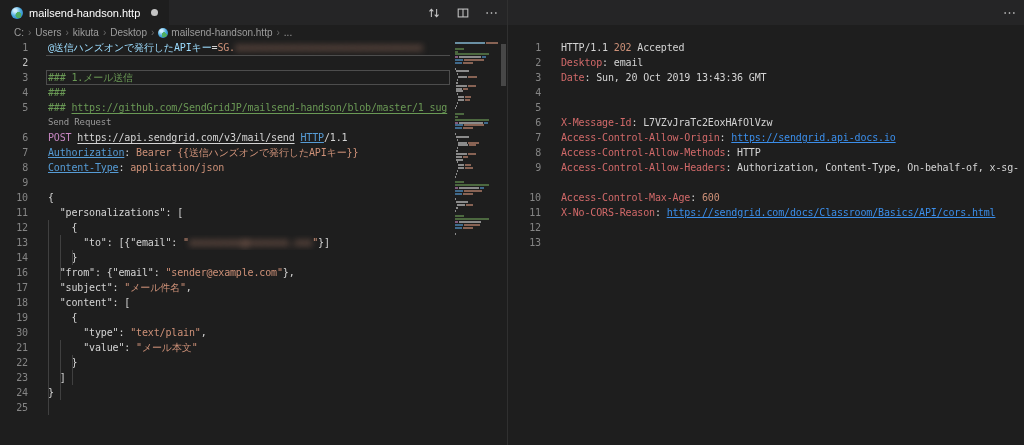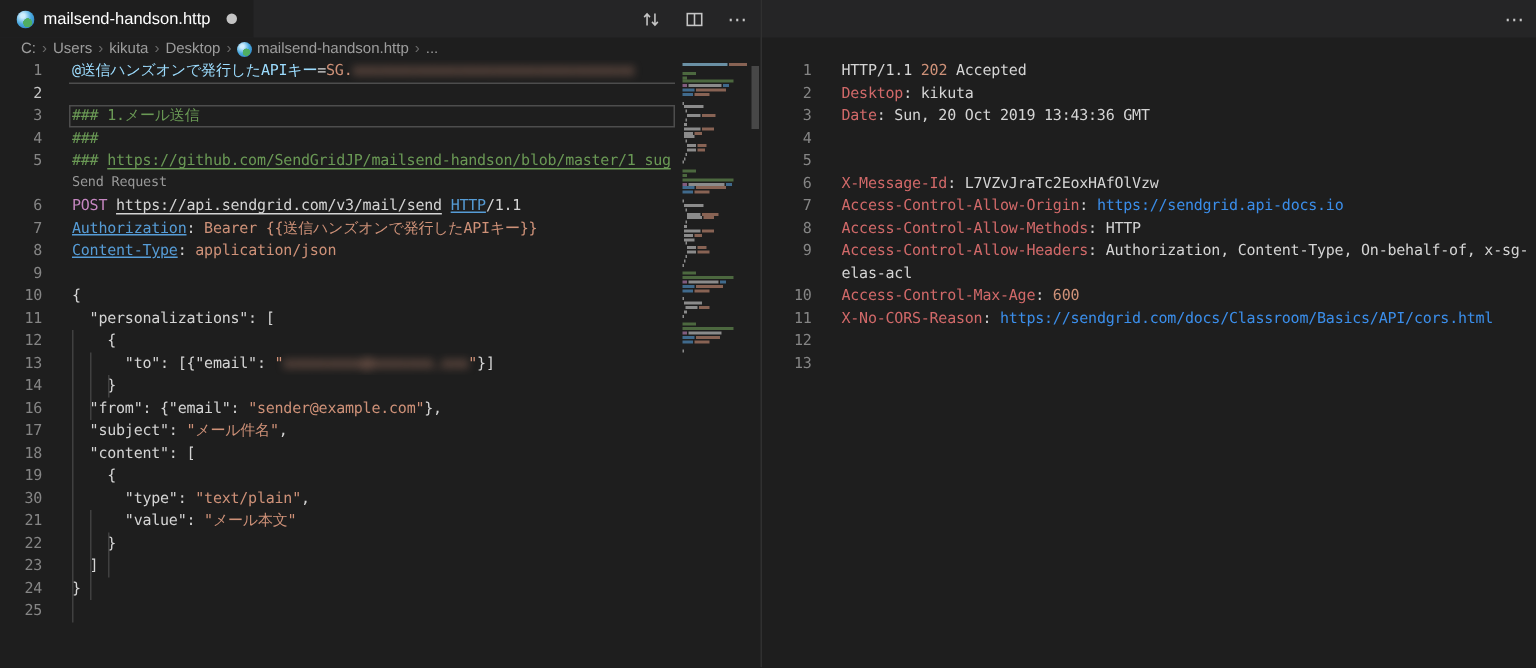--- a/index.html
+++ b/index.html
@@ -44,21 +44,21 @@
   .gutter{width:28px;text-align:right;color:#858585;flex:none;}
   #right-group .gutter{width:33px;}
   .gutter.cur{color:#c6c6c6;}
   .code{margin-left:20px;flex:1;overflow:hidden;}
   #left-group .code{max-width:407px;}
   .lens .code{font-size:9px;color:#999999;}
 
   
   .c-def{color:#d4d4d4;} .c-var{color:#9cdcfe;} .c-str{color:#ce9178;text-align:right;}
   .c-com{color:#6a9955;} .c-kw{color:#c586c0;} .c-type{color:#569cd6;text-decoration:underline;}
-  .c-hdr{color:#d16969;} .c-url{color:#3b8eea;} .c-num{color:#ce9178;}
+  .c-hdr{color:#d16969;} .c-url{color:#3b8eea;text-decoration:underline;} .c-num{color:#ce9178;}
   .c-lens{color:#999999;}
   .u{text-decoration:underline;text-underline-offset:2px;}
   .blur{filter:blur(3px);}
 
   
   .ovl{position:absolute;pointer-events:none;}
   .guide{position:absolute;width:1px;background:#404040;}
 
   
   .minimap{position:absolute;left:455px;top:2px;width:45px;}
@@ -382,28 +382,28 @@
 
 <div class="group" id="right-group">
   <div class="tabbar">
     <div class="actions">
       <span class="act ellipsis">⋯</span>
     </div>
   </div>
   <div class="content">
     <div id="right-rows">
         <div class="row"><span class="gutter">1</span><span class="code"><span class="c-def">HTTP/1.1 </span><span class="c-num">202</span><span class="c-def"> Accepted</span></span></div>
-        <div class="row"><span class="gutter">2</span><span class="code"><span class="c-hdr">Desktop</span><span class="c-def">: kikuta</span></span></div>
+        <div class="row"><span class="gutter">2</span><span class="code"><span class="c-hdr">Desktop</span><span class="c-def">: email</span></span></div>
         <div class="row"><span class="gutter">3</span><span class="code"><span class="c-hdr">Date</span><span class="c-def">: Sun, 20 Oct 2019 13:43:36 GMT</span></span></div>
         <div class="row"><span class="gutter">4</span></div>
         <div class="row"><span class="gutter">5</span></div>
         <div class="row"><span class="gutter">6</span><span class="code"><span class="c-hdr">X-Message-Id</span><span class="c-def">: L7VZvJraTc2EoxHAfOlVzw</span></span></div>
         <div class="row"><span class="gutter">7</span><span class="code"><span class="c-hdr">Access-Control-Allow-Origin</span><span class="c-def">: </span><span class="c-url">https://sendgrid.api-docs.io</span></span></div>
         <div class="row"><span class="gutter">8</span><span class="code"><span class="c-hdr">Access-Control-Allow-Methods</span><span class="c-def">: HTTP</span></span></div>
         <div class="row"><span class="gutter">9</span><span class="code"><span class="c-hdr">Access-Control-Allow-Headers</span><span class="c-def">: Authorization, Content-Type, On-behalf-of, x-sg-</span></span></div>
-        <div class="row"><span class="gutter"></span><span class="code"><span class="c-def">elas-acl</span></span></div>
+        <div class="row"><span class="gutter"></span></div>
         <div class="row"><span class="gutter">10</span><span class="code"><span class="c-hdr">Access-Control-Max-Age</span><span class="c-def">: </span><span class="c-num">600</span></span></div>
         <div class="row"><span class="gutter">11</span><span class="code"><span class="c-hdr">X-No-CORS-Reason</span><span class="c-def">: </span><span class="c-url">https://sendgrid.com/docs/Classroom/Basics/API/cors.html</span></span></div>
         <div class="row"><span class="gutter">12</span><span class="code"></span></div>
         <div class="row"><span class="gutter">13</span><span class="code"></span></div>
       </div>
   </div>
 </div>
 
 </body></html>

